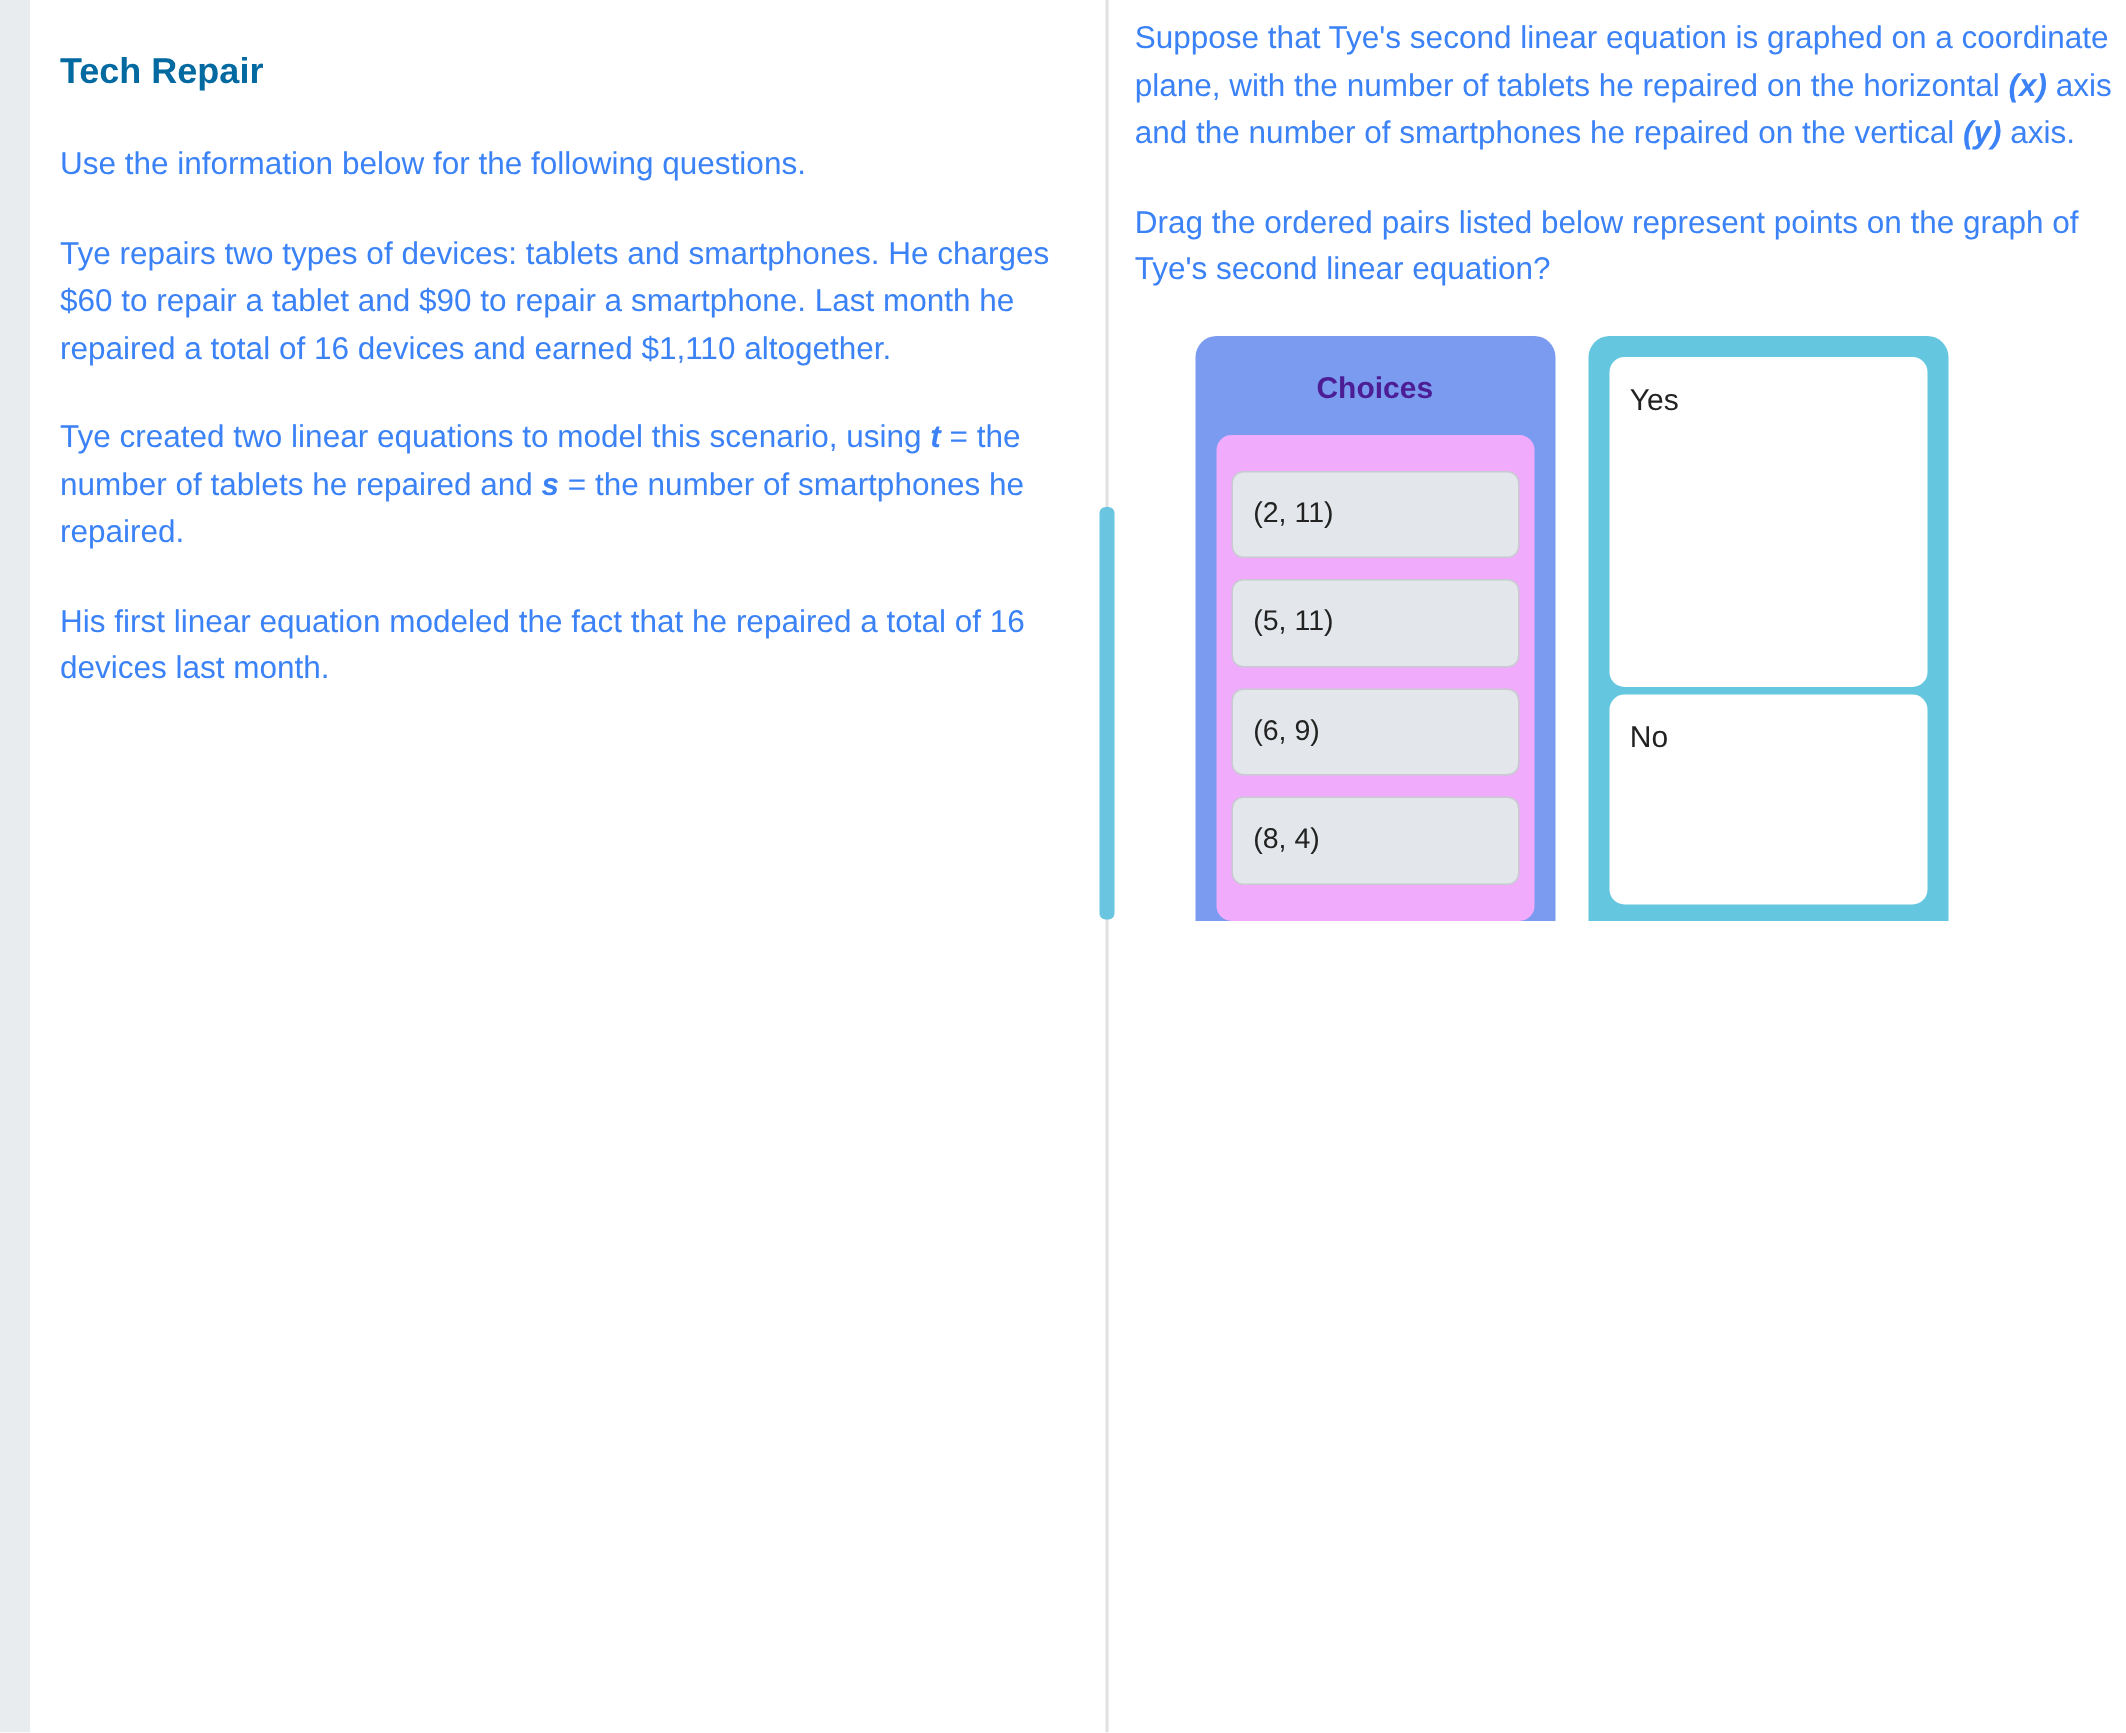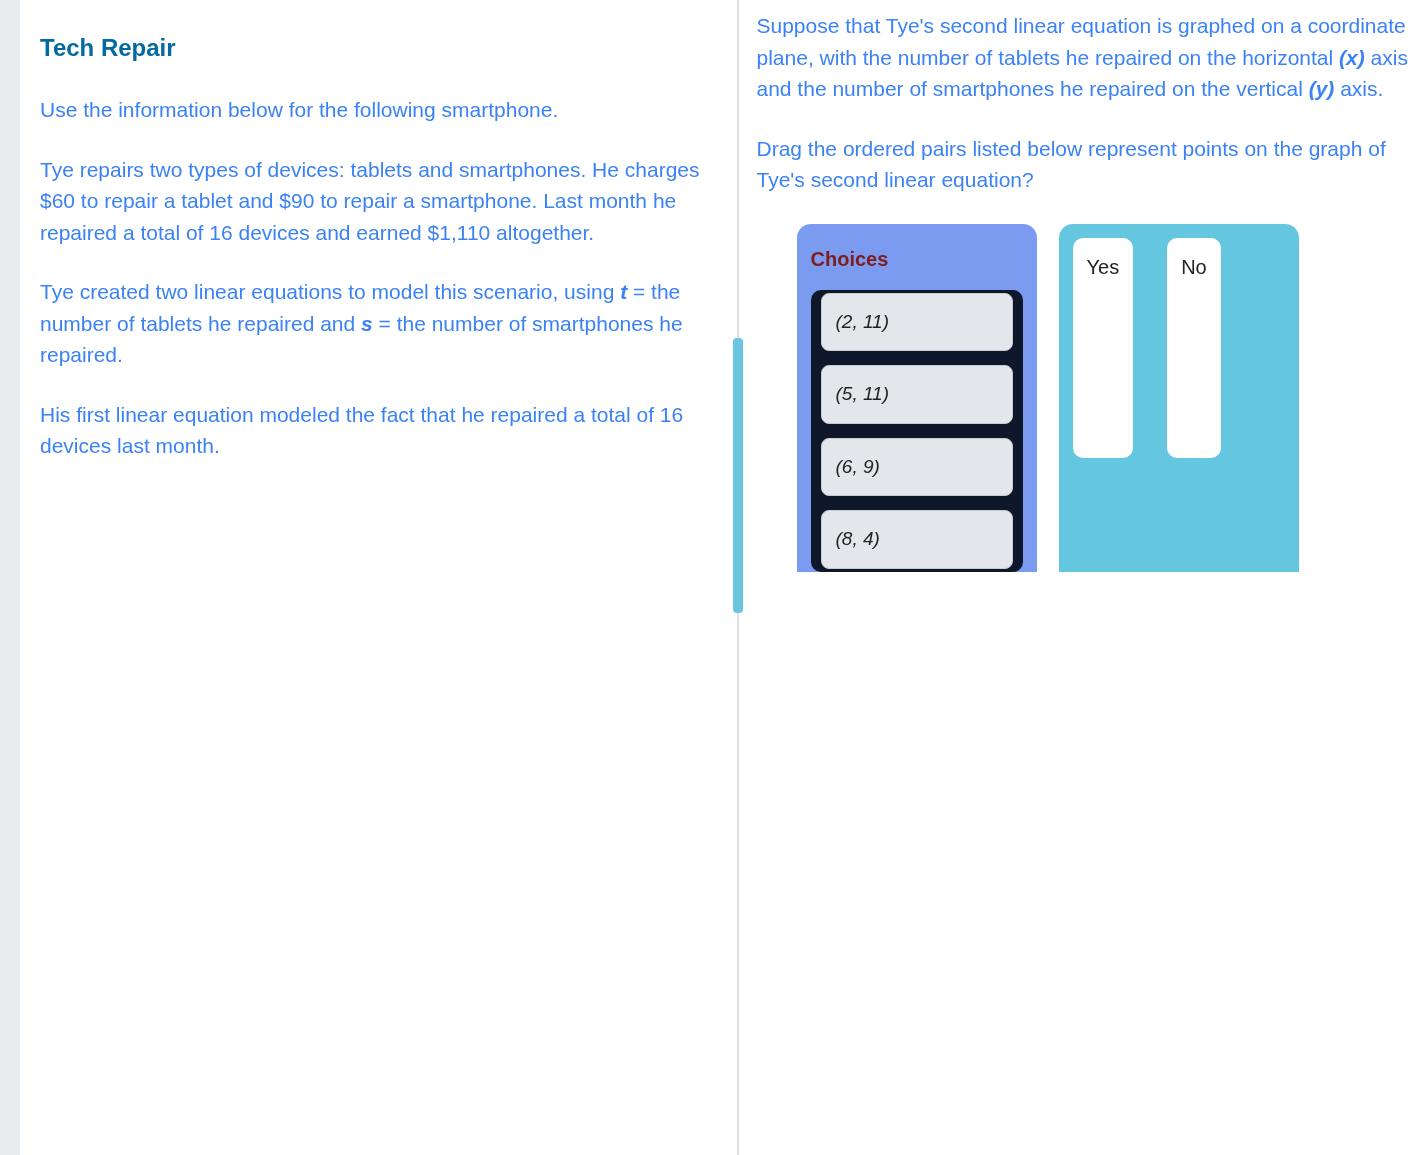--- a/index.html
+++ b/index.html
@@ -83,68 +83,67 @@
   }
   .col.choices {
     background: #7a9bf0;
     width: 240px;
   }
   .col.answers {
     background: #64c7df;
     width: 240px;
   }
   .col-header {
-    text-align: left;
+    text-align: center;
     font-weight: 700;
-    color: #7f1d1d;
+    color: #4c1d95;
     font-size: 20px;
     padding: 6px 0 16px 0;
   }
   .choices-body {
-    background: #0f172a;
+    background: #f0abfc;
     border-radius: 10px;
-    padding: 3px 10px;
+    padding: 24px 10px;
     display: flex;
     flex-direction: column;
     gap: 14px;
-    font-style: italic;
   }
   .chip {
     background: #e3e6ea;
     border: 1px solid #c7cbd1;
     border-radius: 8px;
     padding: 14px 14px;
     font-size: 19px;
     color: #222;
     cursor: grab;
   }
   .answers-body {
     display: flex;
-    flex-direction: row;
-    gap: 34px;
+    flex-direction: column;
+    gap: 5px;
   }
   .drop {
     background: #ffffff;
     border-radius: 10px;
     padding: 14px 14px;
     min-height: 220px;
     font-size: 20px;
     color: #222;
   }
   .drop.short { min-height: 140px; }
 </style>
 </head>
 <body>
 
 <div class="page">
   <div class="left-rail"></div>
 
   <div class="left-panel">
     <h2 class="title">Tech Repair</h2>
-    <p class="block">Use the information below for the following smartphone.</p>
+    <p class="block">Use the information below for the following questions.</p>
     <p class="block">Tye repairs two types of devices: tablets and smartphones. He charges $60 to repair a tablet and $90 to repair a smartphone. Last month he repaired a total of 16 devices and earned $1,110 altogether.</p>
     <p class="block">
       <span>Tye created two linear equations to model this scenario, using </span><span class="italic-var">t</span><span> = the number of tablets he repaired and </span><span class="italic-var">s</span><span> = the number of smartphones he repaired.</span>
     </p>
     <p class="block">His first linear equation modeled the fact that he repaired a total of 16 devices last month.</p>
   </div>
 
   <div class="divider-wrap">
     <div class="divider-line"></div>
     <div class="scroll-thumb"></div>

